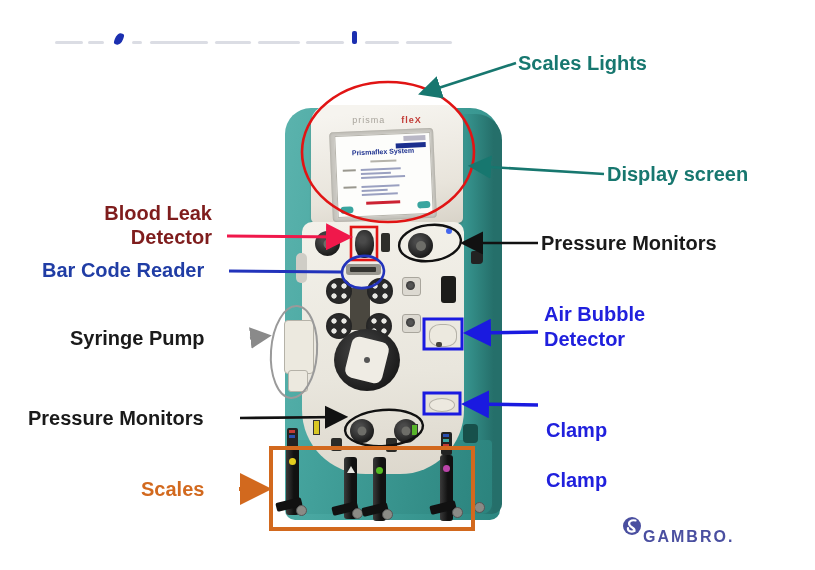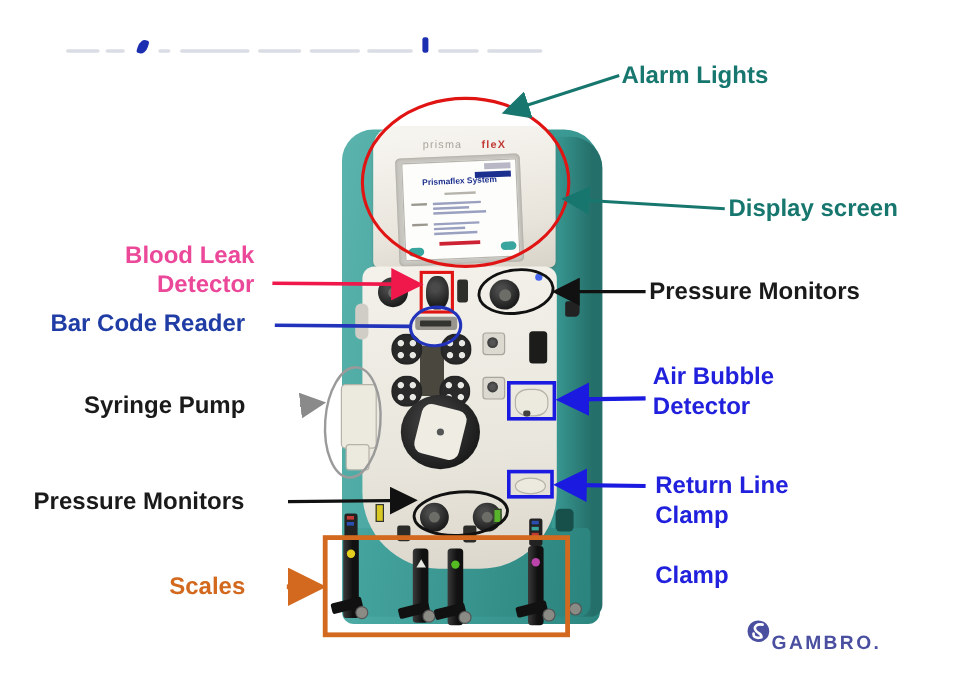--- a/index.html
+++ b/index.html
@@ -3,21 +3,21 @@
 <meta charset="utf-8">
 <style>
   html,body{margin:0;padding:0;background:#fff;}
   .stage{position:relative;width:815px;height:570px;background:#ffffff;overflow:hidden;
          font-family:"Liberation Sans","DejaVu Sans",sans-serif;}
   .abs{position:absolute;}
 
   
   .lbl{position:absolute;font-weight:bold;font-size:20px;line-height:24px;white-space:nowrap;}
   .lbl.teal{color:#17776F;}
-  .lbl.darkred{color:#ec4899;text-align:right;}
+  .lbl.darkred{color:#7f1d1d;text-align:right;}
   .lbl.navy{color:#203DA5;}
   .lbl.black{color:#1A1A1A;}
   .lbl.blue{color:#2020DD;line-height:25px;}
   .lbl.orange{color:#D2691E;}
 
   
   .frag{position:absolute;height:3px;background:#c3c6d2;border-radius:2px;opacity:.6;}
   .frag-blue{position:absolute;background:#1b2fb0;border-radius:2px;}
 
   
@@ -247,21 +247,21 @@
     <line x1="227" y1="236" x2="347" y2="237" stroke="#F0184B" stroke-width="3" marker-end="url(#m-pink)"></line>
     <line x1="229" y1="271" x2="341" y2="272" stroke="#2233BB" stroke-width="3"></line>
     <line x1="250" y1="338" x2="267" y2="336" stroke="#8a8a8a" stroke-width="2.4" marker-end="url(#m-grey)"></line>
     <line x1="538" y1="243" x2="465" y2="243" stroke="#111" stroke-width="2.6" marker-end="url(#m-black)"></line>
     <line x1="240" y1="418" x2="343" y2="417" stroke="#111" stroke-width="2.6" marker-end="url(#m-black)"></line>
     <line x1="239" y1="489" x2="264" y2="489" stroke="#D2691E" stroke-width="4" marker-end="url(#m-orange)"></line>
     <line x1="538" y1="332" x2="470" y2="333" stroke="#1A1AE0" stroke-width="3.5" marker-end="url(#m-blue)"></line>
     <line x1="538" y1="405" x2="468" y2="404" stroke="#1A1AE0" stroke-width="3.5" marker-end="url(#m-blue)"></line>
   </svg>
 
-  <div class="lbl teal" style="left:518px;top:51px;">Alarm Lights</div>
+  <div class="lbl teal" style="left:518px;top:51px;">Scales Lights</div>
 
   <div class="lbl teal" style="left:607px;top:162px;">Display screen</div>
 
   <div class="lbl darkred" style="left:62px;top:201px;width:150px;">
     <span>Blood Leak</span><br>
     <span>Detector</span>
   </div>
 
   <div class="lbl navy" style="left:42px;top:258px;">Bar Code Reader</div>
 
@@ -272,21 +272,21 @@
   <div class="lbl orange" style="left:141px;top:477px;">Scales</div>
 
   <div class="lbl black" style="left:541px;top:231px;">Pressure Monitors</div>
 
   <div class="lbl blue" style="left:544px;top:302px;">
     <span>Air Bubble</span><br>
     <span>Detector</span>
   </div>
 
   <div class="lbl blue" style="left:546px;top:393px;">
-    <span>Return Line</span><br>
+    <br>
     <span>Clamp</span><br>
     <br>
     <span>Clamp</span>
   </div>
 
   <div class="logo">
     <svg width="20" height="20" viewBox="0 0 20 20" style="position:absolute;left:0;top:0;">
       <circle cx="10" cy="10" r="9" fill="#4a4fa0"></circle>
       <path d="M13.5,4.5 C9,3.5 6,6 7.5,9 C9,12 13,11.5 12.5,15 C8,16.5 5.5,14.5 6,12" fill="none" stroke="#ffffff" stroke-width="2.2" stroke-linecap="round"></path>
     </svg>

